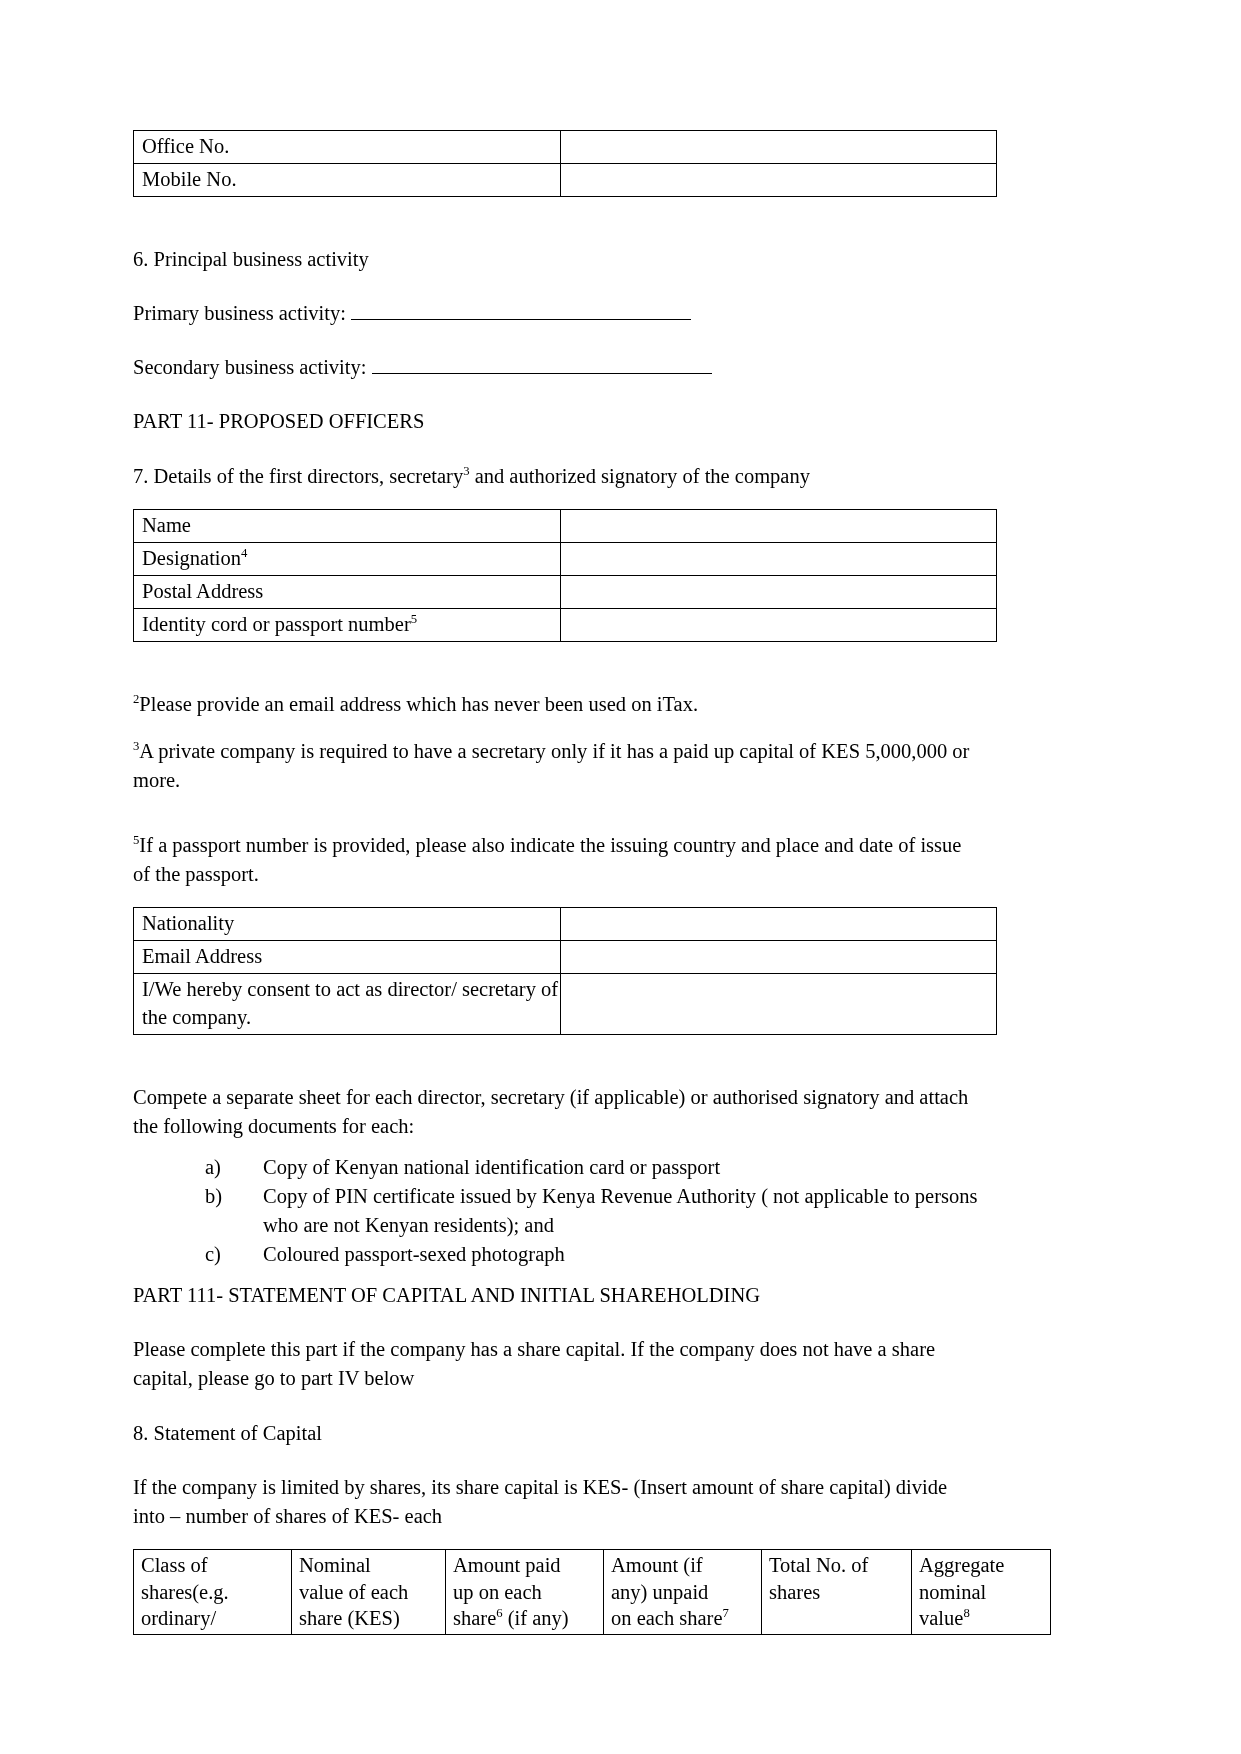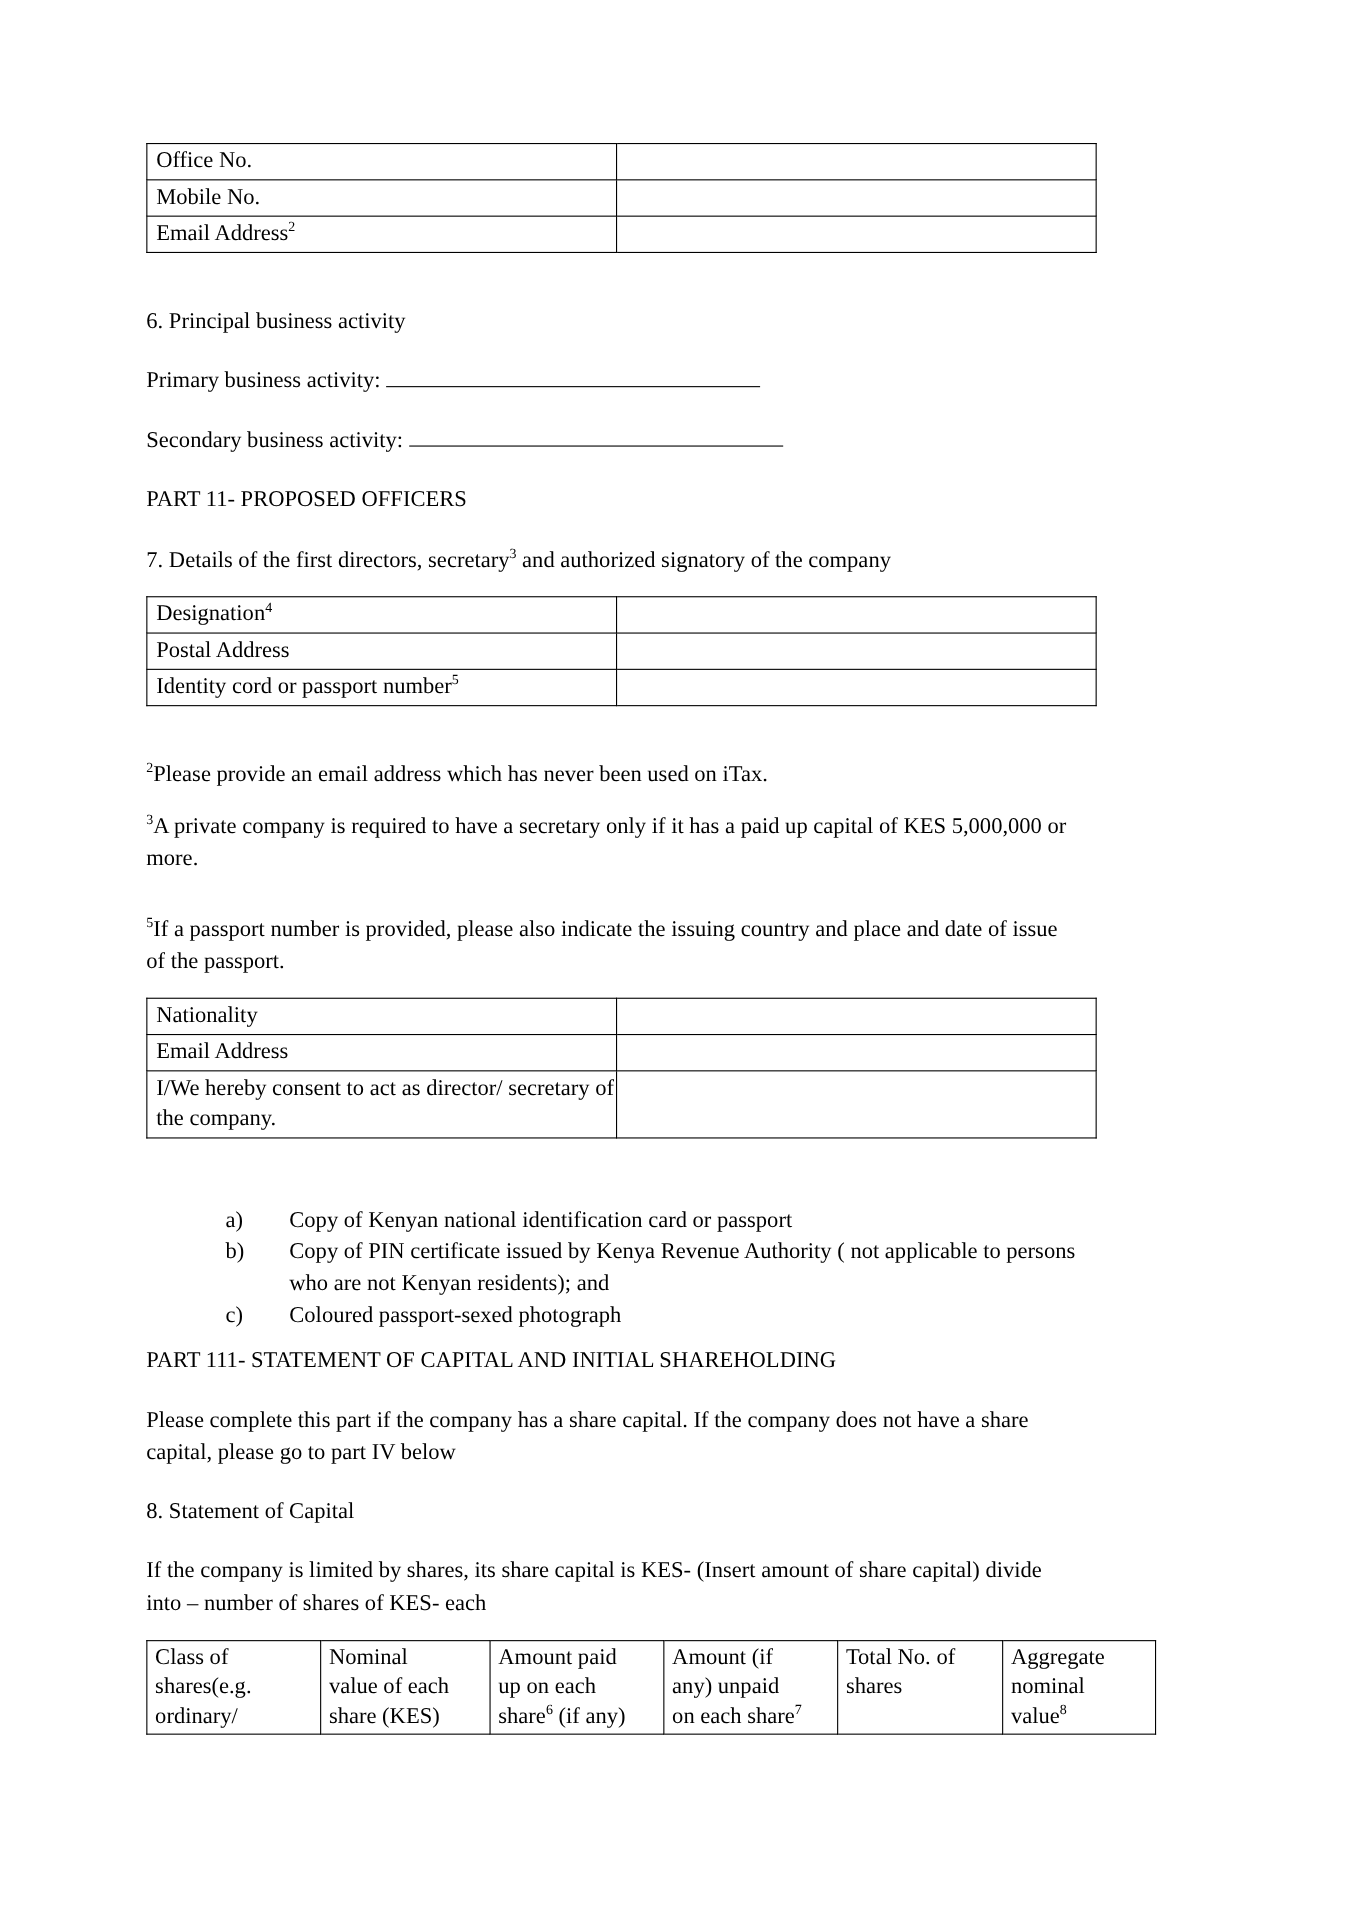--- a/index.html
+++ b/index.html
@@ -116,24 +116,20 @@
     <table class="form-table">
       <tbody>
         <tr>
           <td class="label-col">Office No.</td>
           <td class="value-col"></td>
         </tr>
         <tr>
           <td class="label-col">Mobile No.</td>
           <td class="value-col"></td>
         </tr>
-        <tr>
-          <td class="label-col"><span>Email Address</span><sup>2</sup></td>
-          <td class="value-col"></td>
-        </tr>
       </tbody>
     </table>
 
     <div class="gap-xl"></div>
 
     <p class="para">6. Principal business activity</p>
     <div class="gap-md"></div>
     <p class="para"><span>Primary business activity:</span> <span class="blank-line fill-340"></span></p>
     <div class="gap-md"></div>
     <p class="para"><span>Secondary business activity:</span> <span class="blank-line fill-340"></span></p>
@@ -142,20 +138,24 @@
 
     <p class="para">PART 11- PROPOSED OFFICERS</p>
     <div class="gap-md"></div>
     <p class="para"><span>7. Details of the first directors, secretary</span><sup>3</sup><span> and authorized signatory of the company</span></p>
 
     <div class="gap-sm"></div>
 
     <table class="form-table">
       <tbody>
         <tr>
+          <td class="label-col"><span>Name</span><sup></sup></td>
+          <td class="value-col"></td>
+        </tr>
+        <tr>
           <td class="label-col"><span>Designation</span><sup>4</sup></td>
           <td class="value-col"></td>
         </tr>
         <tr>
           <td class="label-col"><span>Postal Address</span><sup></sup></td>
           <td class="value-col"></td>
         </tr>
         <tr>
           <td class="label-col"><span>Identity cord or passport number</span><sup>5</sup></td>
           <td class="value-col"></td>
@@ -186,20 +186,21 @@
         </tr>
         <tr>
           <td class="label-col tall">I/We hereby consent to act as director/ secretary of the company.</td>
           <td class="value-col tall"></td>
         </tr>
       </tbody>
     </table>
 
     <div class="gap-xl"></div>
 
+    <p class="para">Compete a separate sheet for each director, secretary (if applicable) or authorised signatory and attach the following documents for each:</p>
     <div class="gap-xs"></div>
     <ol class="alpha-list">
       <li><span class="marker">a)</span><span>Copy of Kenyan national identification card or passport</span></li>
       <li><span class="marker">b)</span><span>Copy of PIN certificate issued by Kenya Revenue Authority ( not applicable to persons who are not Kenyan residents); and</span></li>
       <li><span class="marker">c)</span><span>Coloured passport-sexed photograph</span></li>
     </ol>
 
     <div class="gap-xs"></div>
 
     <p class="para">PART 111- STATEMENT OF CAPITAL AND INITIAL SHAREHOLDING</p>

